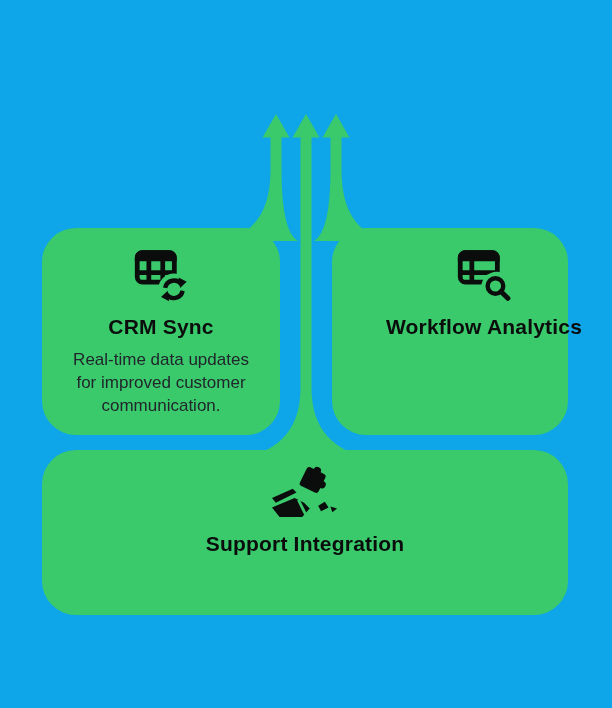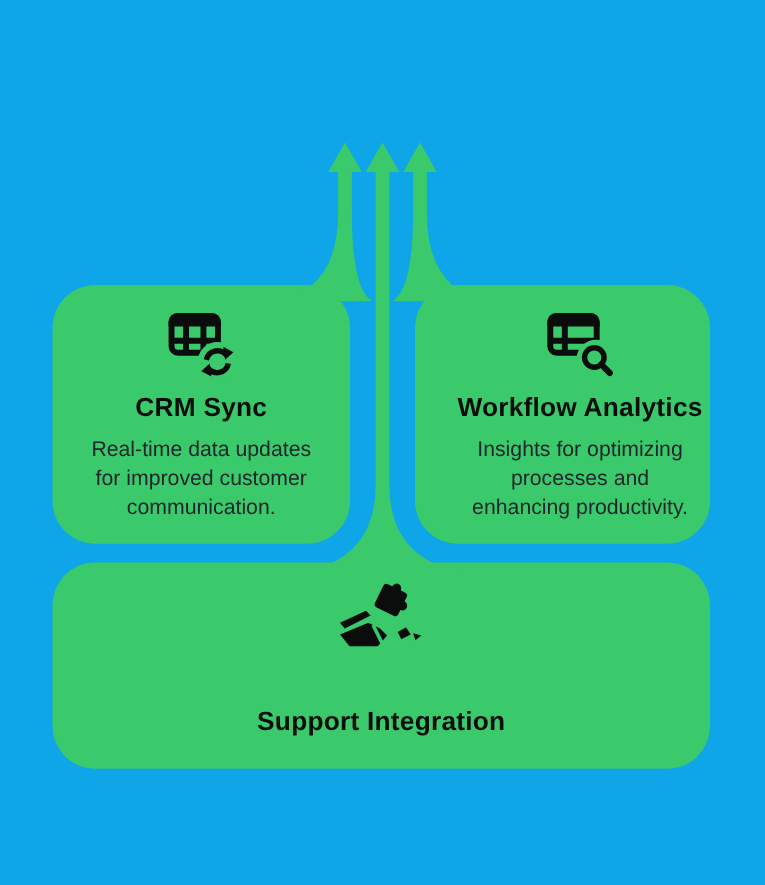--- a/index.html
+++ b/index.html
@@ -17,22 +17,22 @@
   }
   .card {
     position: absolute;
     display: flex;
     flex-direction: column;
     align-items: center;
     text-align: center;
     box-sizing: border-box;
   }
   .card-crm      { left: 42px;  top: 228px; width: 238px; height: 207px; padding-top: 19px; }
-  .card-workflow { left: 332px; top: 228px; width: 236px; height: 207px; padding-top: 19px; padding-left: 28px; }
-  .card-support  { left: 42px;  top: 450px; width: 526px; height: 165px; padding-top: 14px; gap: 34px; }
+  .card-workflow { left: 352px; top: 228px; width: 236px; height: 207px; padding-top: 19px; padding-left: 28px; }
+  .card-support  { left: 42px;  top: 450px; width: 526px; height: 165px; padding-top: 14px; }
   .card .icon-wrap { height: 58px; display: flex; align-items: flex-start; justify-content: center; }
   .card h2 {
     margin: 10px 0 0 0;
     font-size: 21px;
     font-weight: 700;
     letter-spacing: 0.2px;
     color: #0b0d0c;
   }
   .card p {
     margin: 9px 0 0 0;
@@ -91,21 +91,20 @@
         <rect x="5.5" y="5.5" width="39" height="31" rx="5.5" fill="none" stroke="#0b0d0c" stroke-width="5"></rect>
         <path d="M3 14.5 v-4 a7.5 7.5 0 0 1 7.5 -7.5 h29 a7.5 7.5 0 0 1 7.5 7.5 v4 z" fill="#0b0d0c"></path>
         <line x1="17.7" y1="5" x2="17.7" y2="38" stroke="#0b0d0c" stroke-width="5"></line>
         <line x1="4" y1="26.5" x2="46" y2="26.5" stroke="#0b0d0c" stroke-width="5"></line>
         <circle cx="44" cy="42" r="16.5" fill="#3ACA6C"></circle>
         <circle cx="42.5" cy="40.5" r="8.2" fill="none" stroke="#0b0d0c" stroke-width="4.6"></circle>
         <line x1="48.3" y1="46.3" x2="55.5" y2="53.5" stroke="#0b0d0c" stroke-width="5.2" stroke-linecap="round"></line>
       </svg>
     </div>
     <h2>Workflow Analytics</h2>
-    <p>Insights for optimizing processes and enhancing productivity.</p>
   </div>
 
   <div class="card card-support">
     <div class="icon-wrap">
       <svg width="66" height="55" viewBox="0 0 70 58" aria-hidden="true">
 
         <g transform="translate(30,3) rotate(26 14 12)">
           <path d="M3 6 q0 -3 3 -3 h4 a4 4 0 1 1 8 0 h4 q3 0 3 3 v4 a4 4 0 1 1 0 8 v4 q0 3 -3 3 h-16 q-3 0 -3 -3 z" fill="#0b0d0c"></path>
         </g>
 

